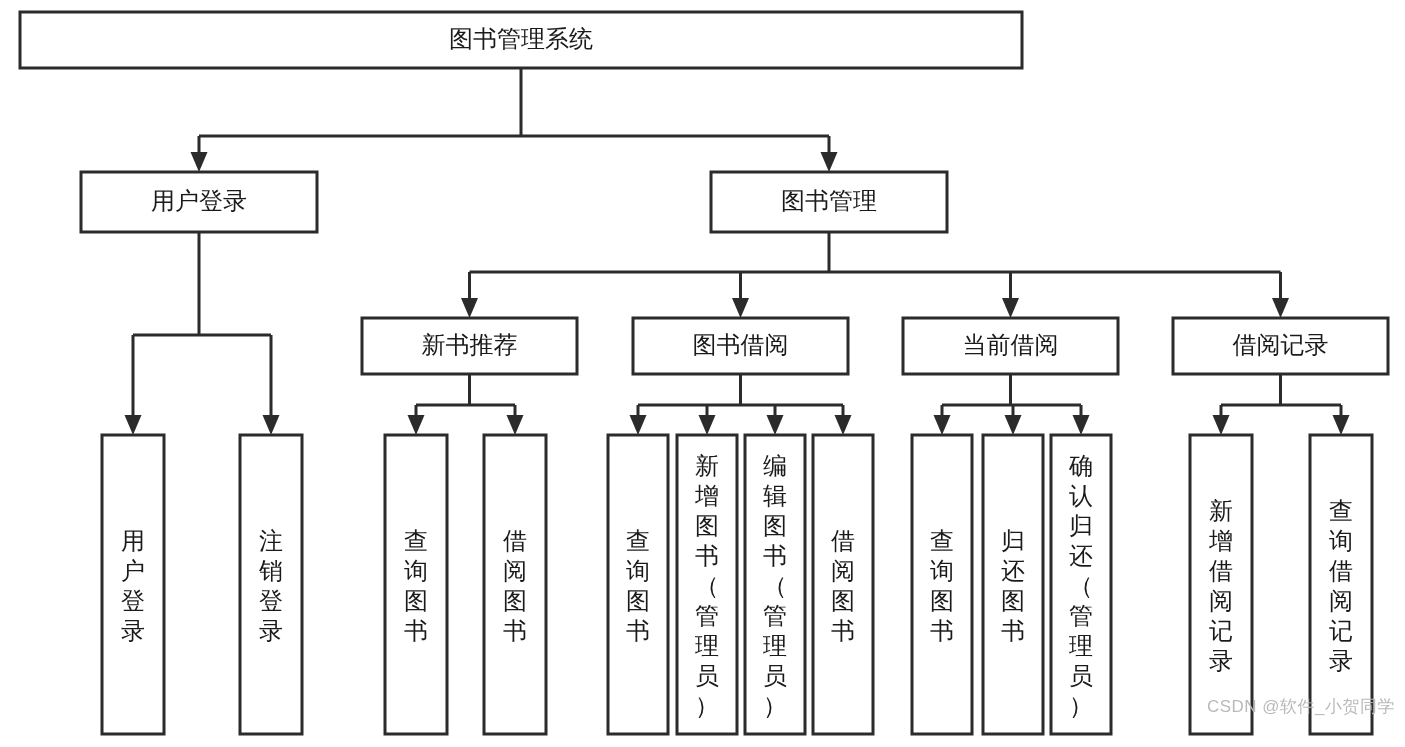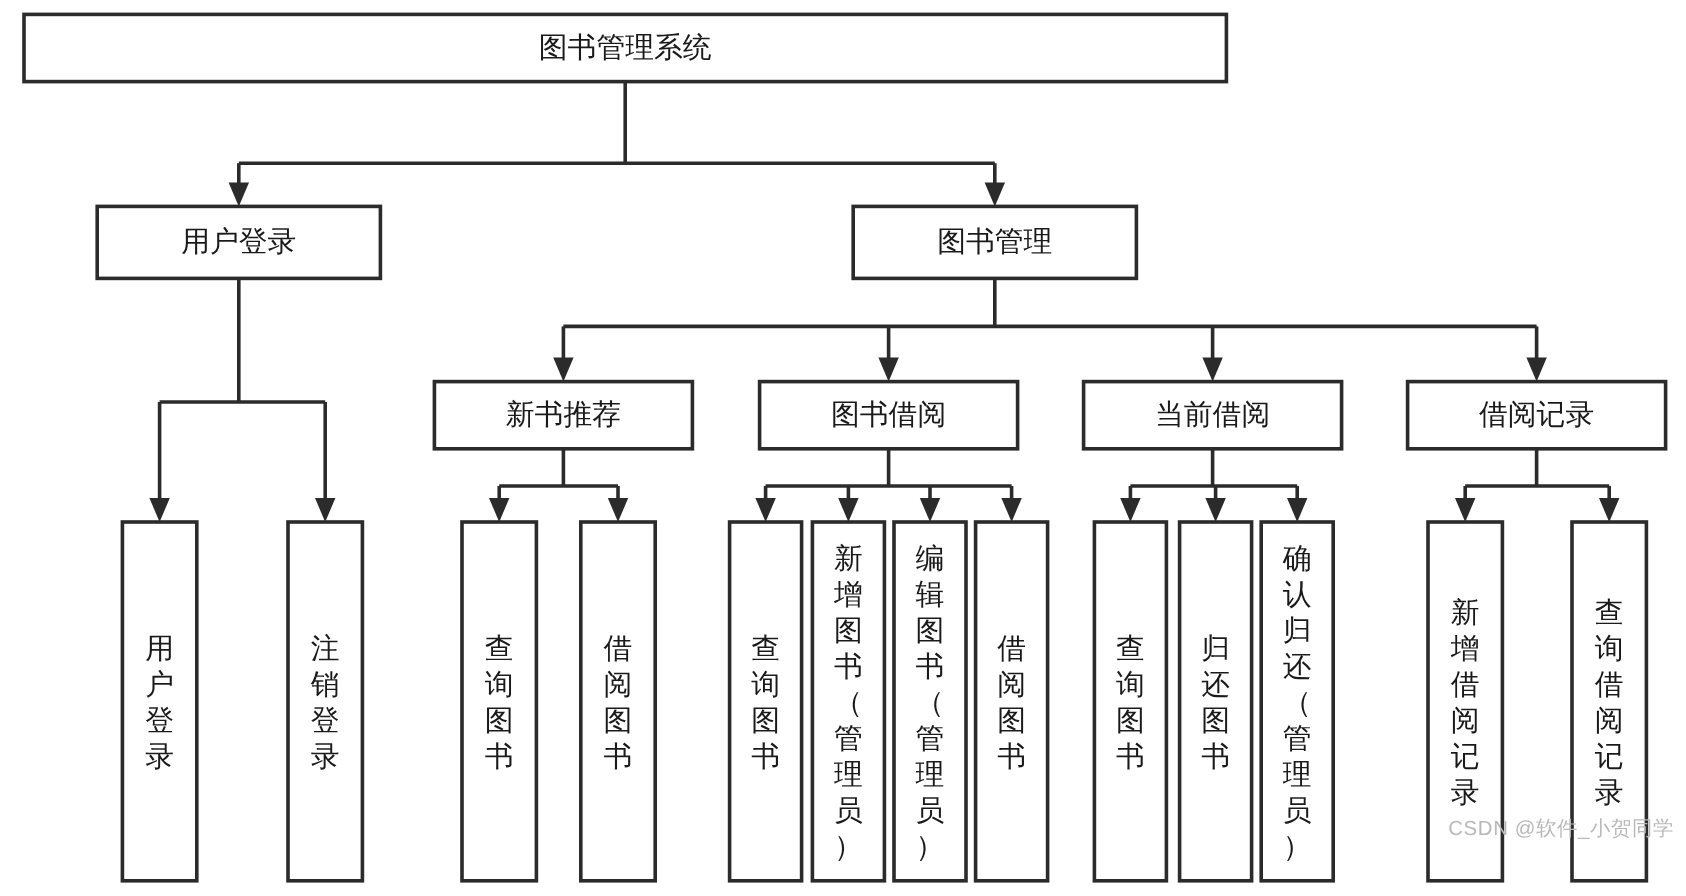--- a/index.html
+++ b/index.html
@@ -16,21 +16,21 @@
   .arrow-head{fill:#2b2b2b;stroke:none;}
   .node-label-h{
     font-family:"Liberation Sans","DejaVu Sans",sans-serif;
     font-size:24px;fill:#1a1a1a;text-anchor:middle;dominant-baseline:middle;
   }
   .node-label-v{
     font-family:"Liberation Sans","DejaVu Sans",sans-serif;
     font-size:24px;fill:#1a1a1a;text-anchor:middle;
   }
   .watermark{
-    position:absolute;right:10px;bottom:20px;
+    position:absolute;right:10px;bottom:4px;
     font-family:"Liberation Sans","DejaVu Sans",sans-serif;
     font-size:17px;color:#b9b9b9;letter-spacing:.5px;
     white-space:nowrap;pointer-events:none;user-select:none;
   }
 </style>
 </head>
 <body>
 
 <div id="diagram-root">
   <svg id="tree-svg" viewBox="0 0 1405 747" xmlns="http://www.w3.org/2000/svg">

